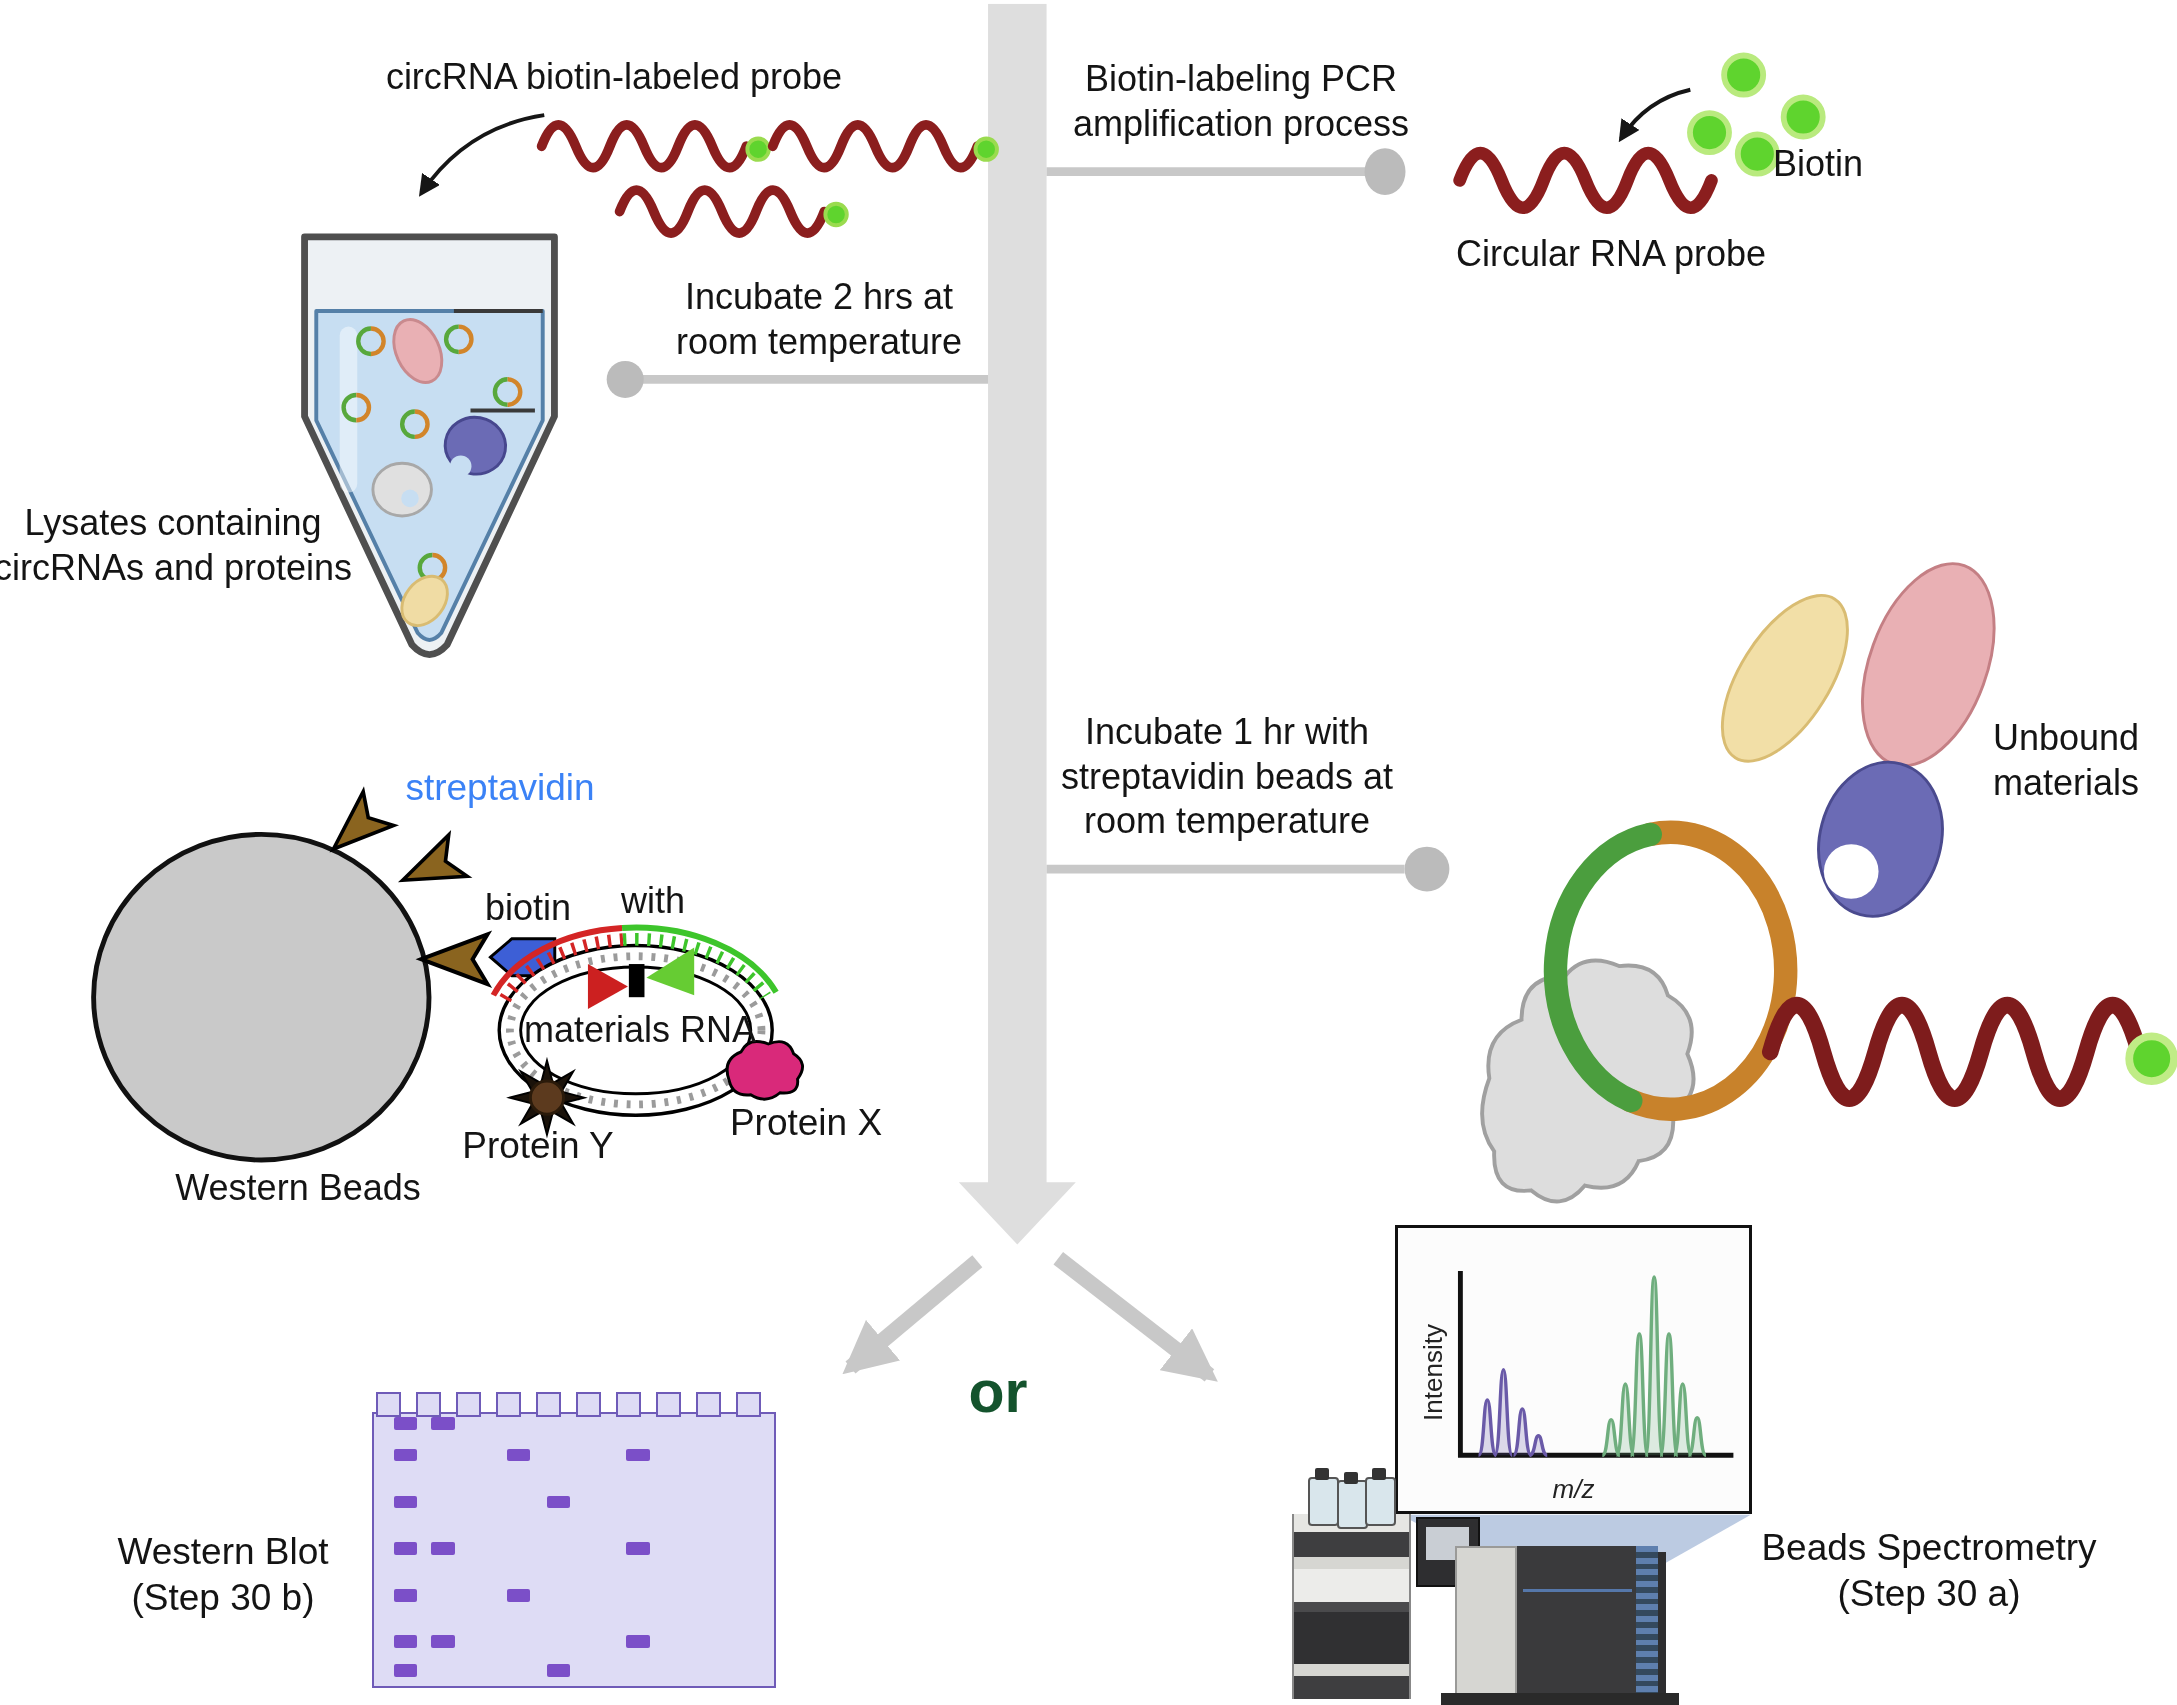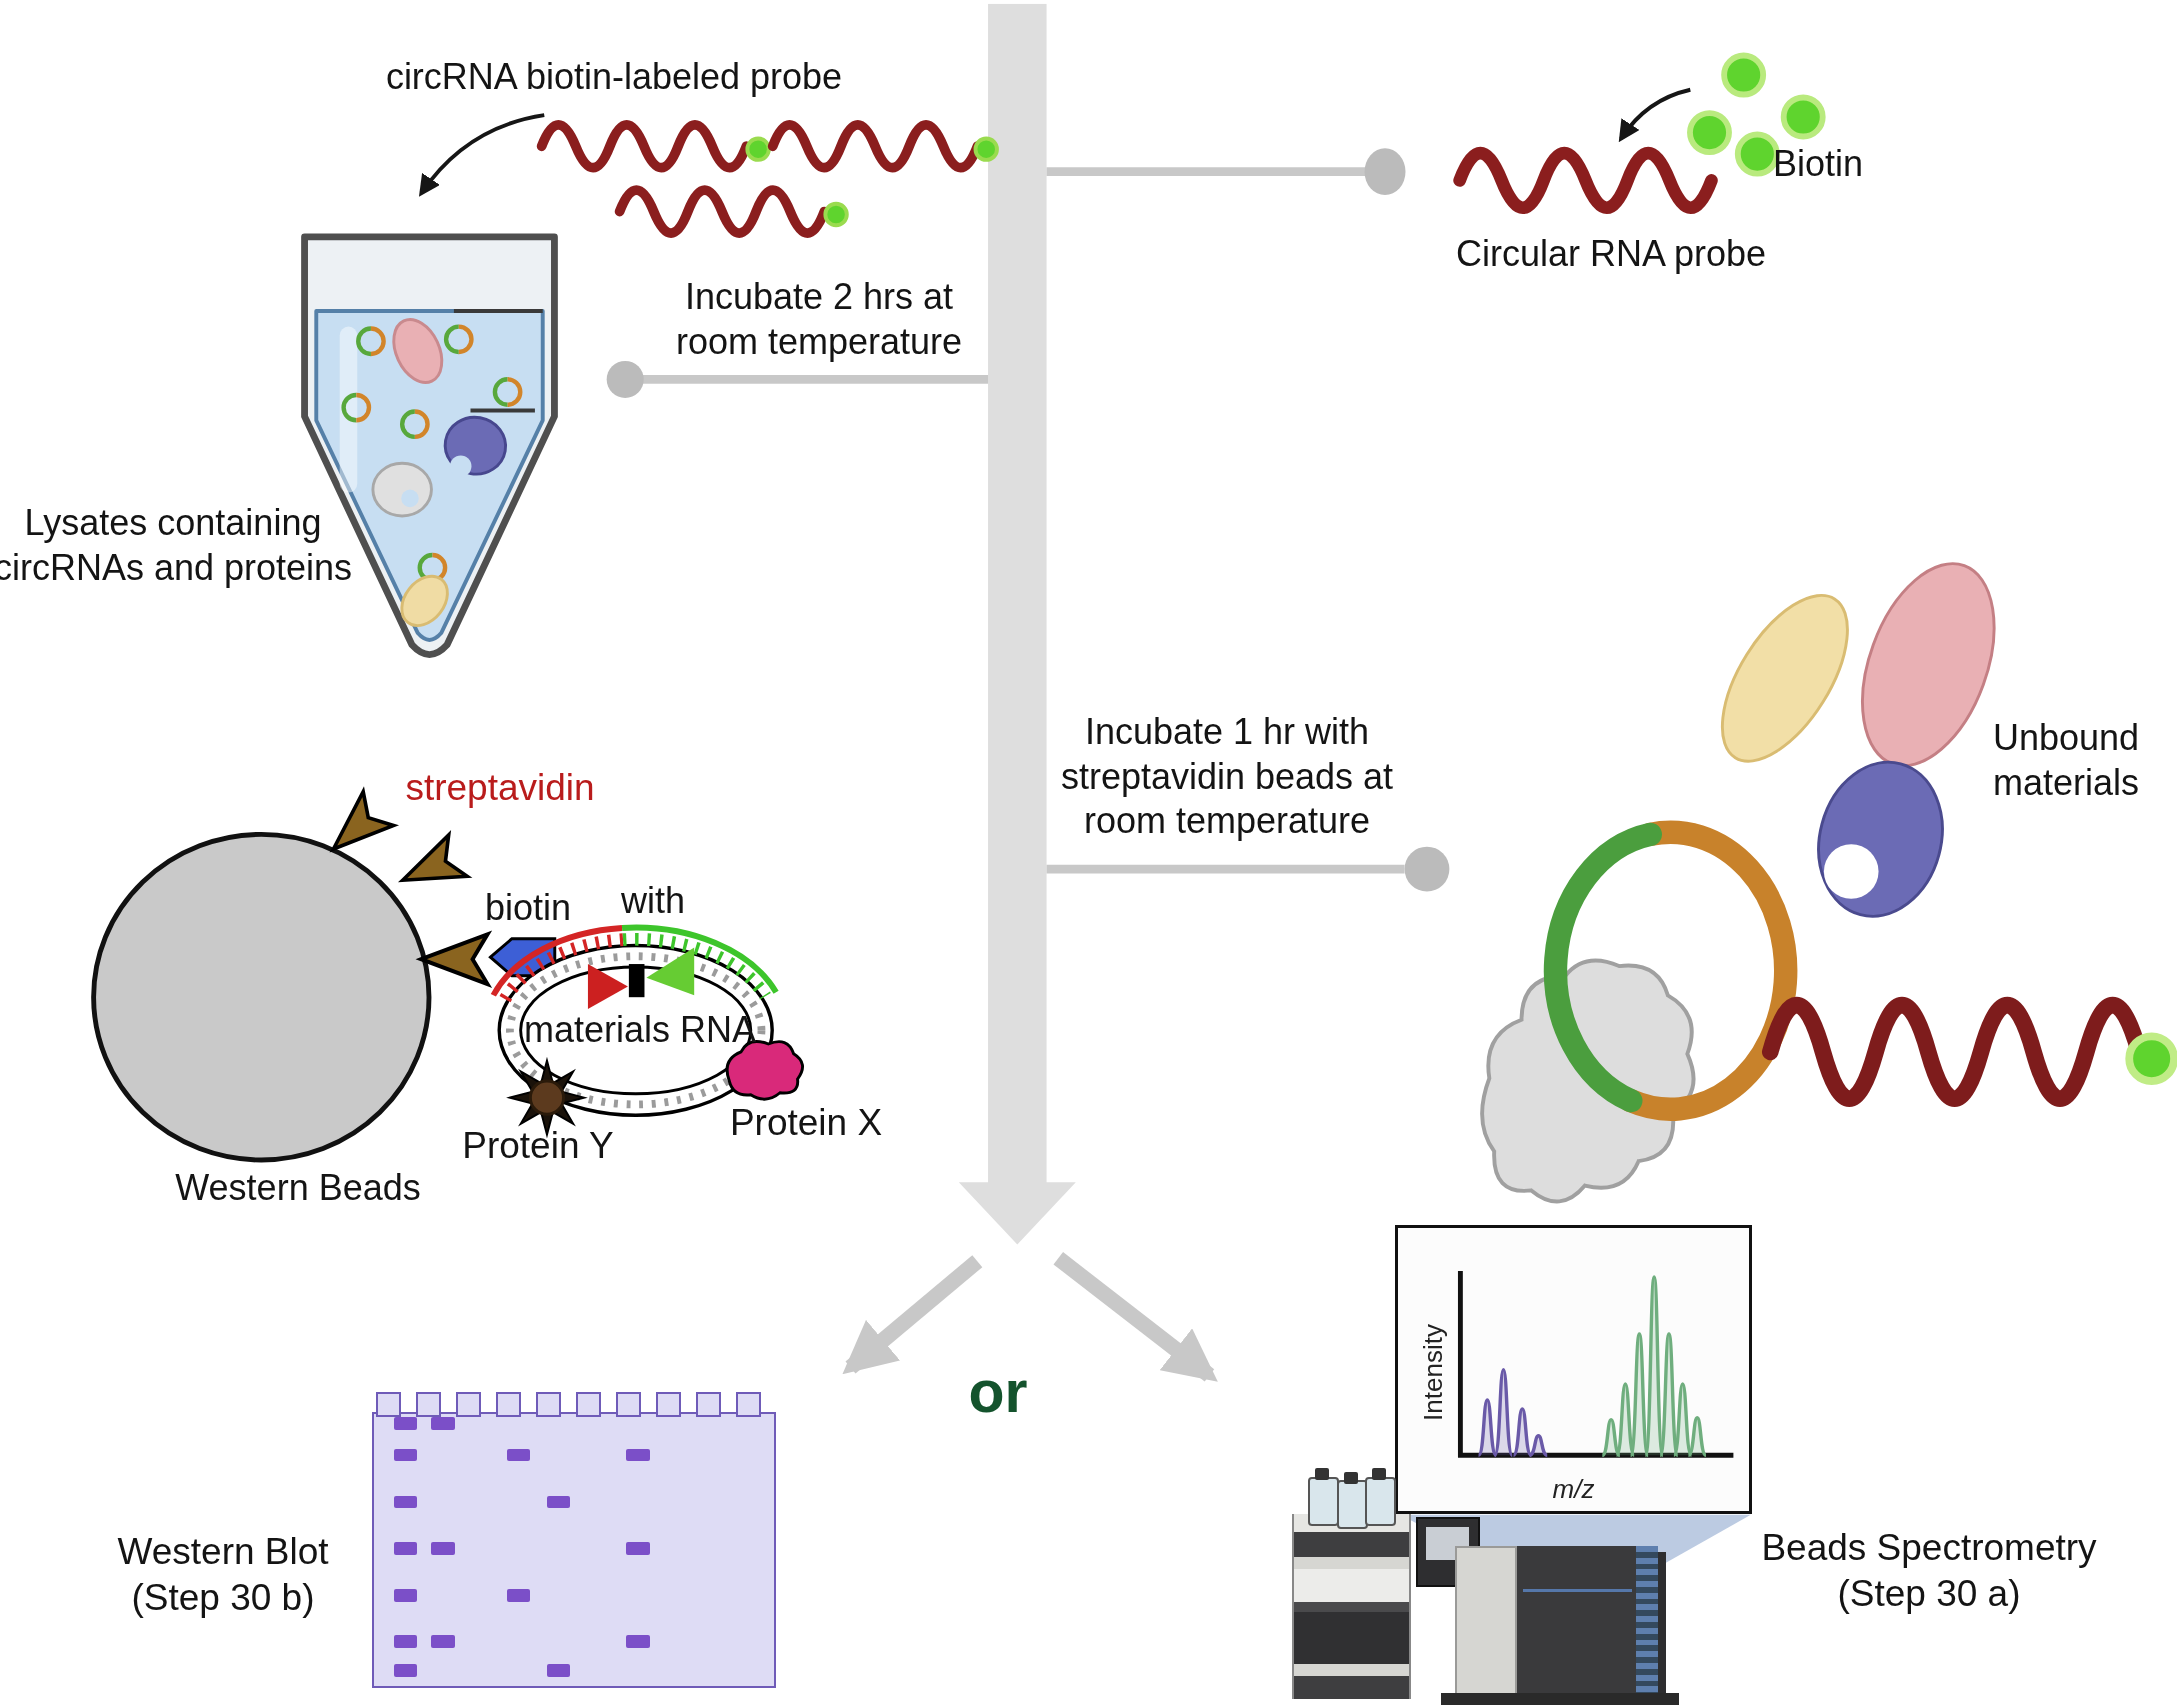--- a/index.html
+++ b/index.html
@@ -2,21 +2,21 @@
 <html><head>
 <meta charset="utf-8">
 <style>
   html,body{margin:0;padding:0;background:#ffffff;}
   #canvas{position:relative;width:2178px;height:1706px;background:#ffffff;overflow:hidden;
           font-family:"Liberation Sans",sans-serif;color:#1a1a1a;}
   .abs{position:absolute;}
   .lbl{position:absolute;text-align:center;transform:translateX(-50%);white-space:nowrap;
        font-size:36px;line-height:1.24;color:#141414;}
   .lbl span{display:block;}
-  .brown{color:#b91c1c;}
+  .brown{color:#3b82f6;}
   .or-lbl{font-size:59px;font-weight:bold;color:#14532d;}
   svg{position:absolute;overflow:visible;}
   
   #gel{position:absolute;left:372px;top:1392px;width:404px;height:296px;}
   #gel .gel-body{position:absolute;left:0;top:19.5px;right:0;bottom:0;background:#DEDCF5;
                  border:2.9px solid #6F5BB8;box-sizing:border-box;}
   #gel .tooth{position:absolute;top:0;width:25px;height:25px;background:#DEDCF5;
               border:2.9px solid #6F5BB8;box-sizing:border-box;}
   #gel .band{position:absolute;width:23.4px;height:12.7px;background:#7B4FC8;border-radius:2px;}
   
@@ -266,20 +266,24 @@
       <span>circRNA biotin-labeled probe</span>
     </div>
   <div class="lbl" style="left:173px;top:501px">
     <span>Lysates containing</span>
       <span>circRNAs and proteins</span>
     </div>
   <div class="lbl" style="left:819px;top:275px">
     <span>Incubate 2 hrs at</span>
       <span>room temperature</span>
     </div>
+  <div class="lbl" style="left:1241px;top:57px">
+    <span>Biotin-labeling PCR</span>
+      <span>amplification process</span>
+    </div>
   <div class="lbl" style="left:1818px;top:142px">
       <span>Biotin</span>
     </div>
   <div class="lbl" style="left:1611px;top:232px">
       <span>Circular RNA probe</span>
     </div>
   <div class="lbl" style="left:1227px;top:710px">
     <span>Incubate 1 hr with</span>
       <span>streptavidin beads at</span>
       <span>room temperature</span>

